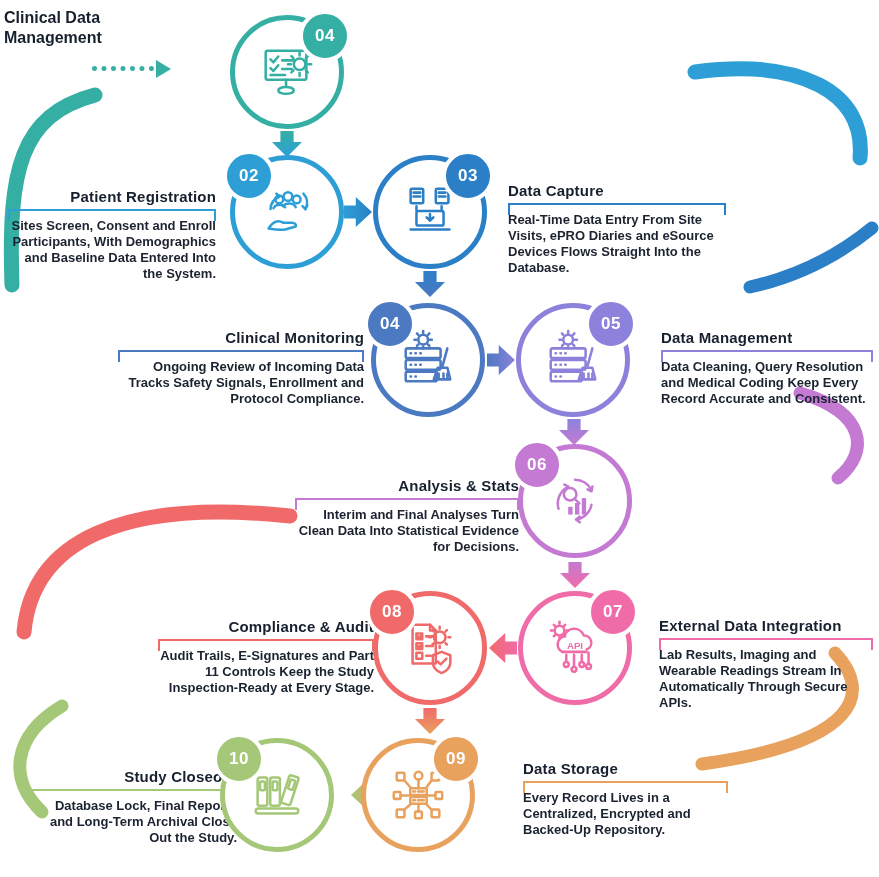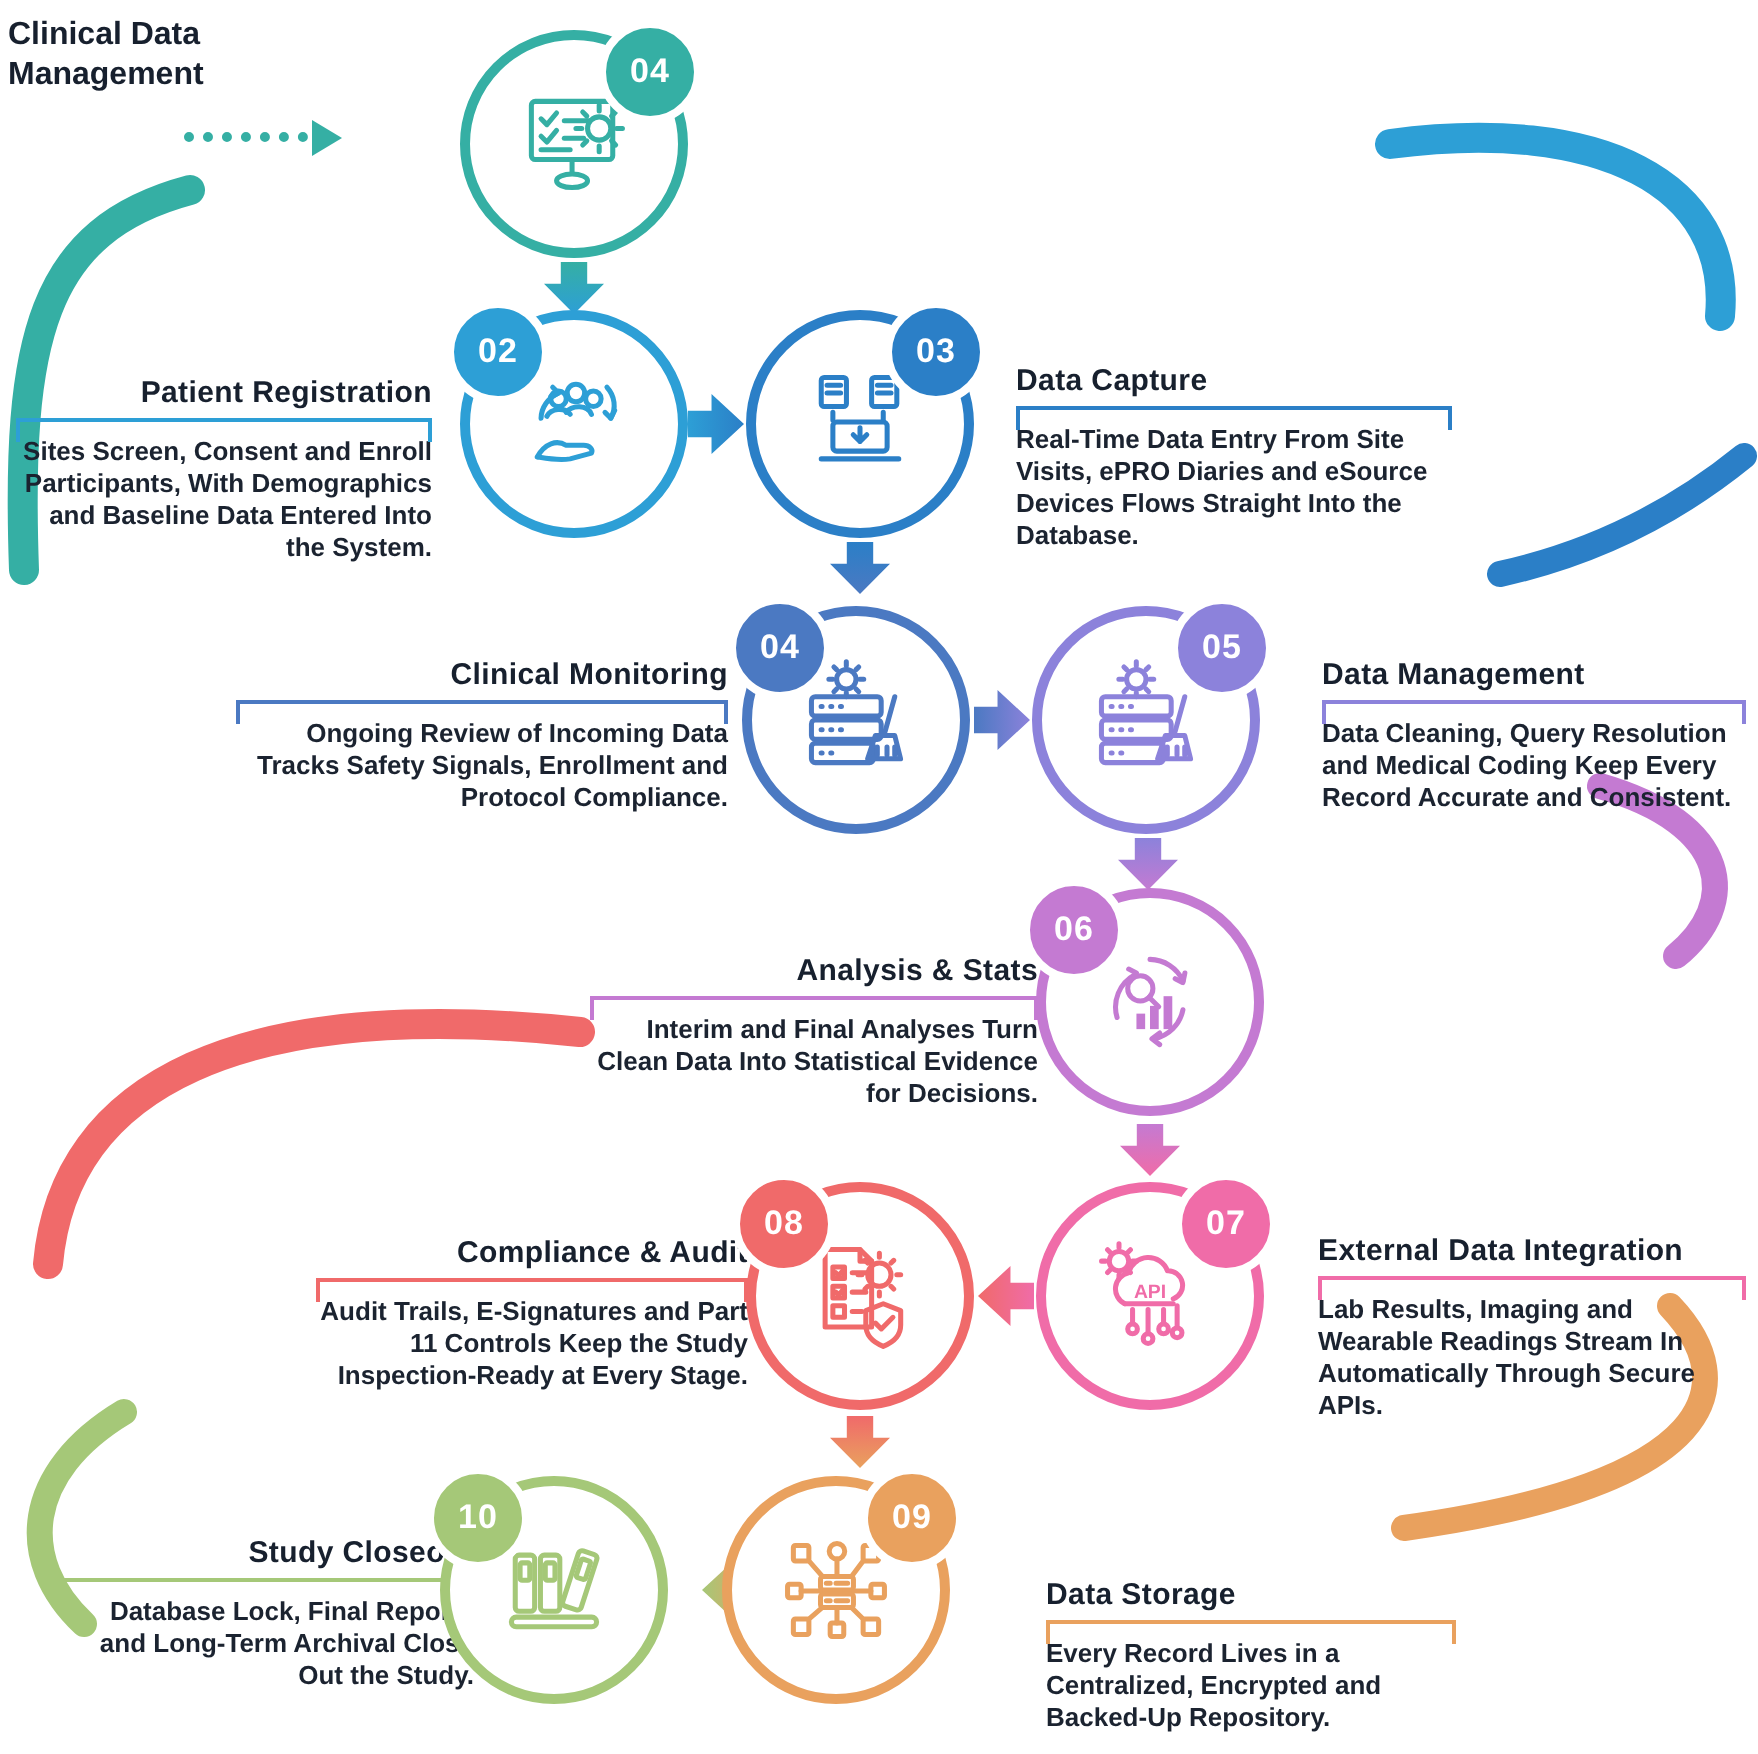--- a/index.html
+++ b/index.html
@@ -46,21 +46,21 @@
   .txt .body{font-size:13px;font-weight:700;line-height:1.22;color:#1b2330;}
   .ta-r{text-align:right}
   .t1{left:388px;top:44px;width:280px;color:#35AFA4}
   .t2{left:8px;top:188px;width:208px;color:#2D9FD6}
   .t3{left:508px;top:182px;width:218px;color:#2B7FC7}
   .t4{left:118px;top:329px;width:246px;color:#4B79C2}
   .t5{left:661px;top:329px;width:212px;color:#8C82DB}
   .t6{left:295px;top:477px;width:224px;color:#C47AD2}
   .t7{left:659px;top:617px;width:214px;color:#F06CA8}
   .t8{left:158px;top:618px;width:216px;color:#F06A6A}
-  .t9{left:523px;top:789px;width:205px;color:#E9A15E}
+  .t9{left:523px;top:760px;width:205px;color:#E9A15E}
   .t10{left:30px;top:768px;width:207px;color:#A5C878}
   
   .arr{position:absolute;z-index:2;}
   .a-down{width:30px;height:26px;
     clip-path:polygon(28% 0,72% 0,72% 42%,100% 42%,50% 100%,0 42%,28% 42%);}
   .a-right{width:28px;height:30px;
     clip-path:polygon(0 28%,42% 28%,42% 0,100% 50%,42% 100%,42% 72%,0 72%);}
   .a-left{width:28px;height:30px;
     clip-path:polygon(100% 28%,58% 28%,58% 0,0 50%,58% 100%,58% 72%,100% 72%);}
   .arr1{left:272px;top:131px;background:linear-gradient(to bottom,#35AFA4,#2D9FD6);}

